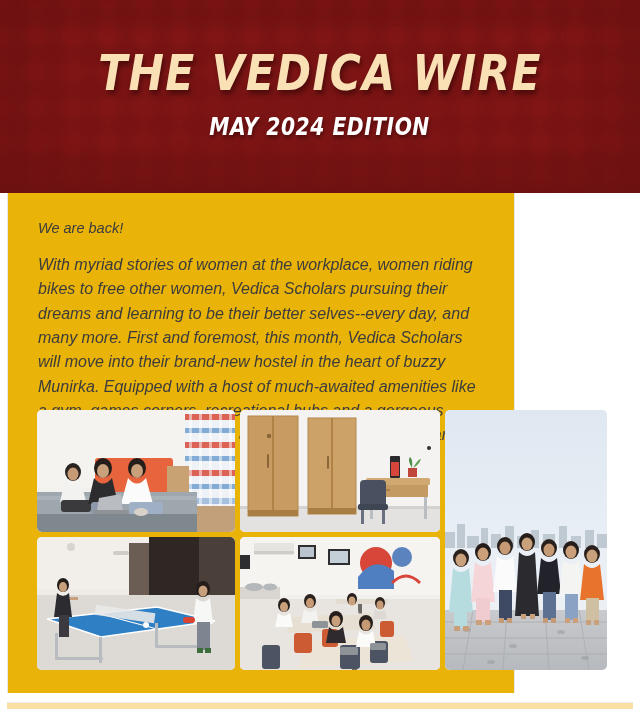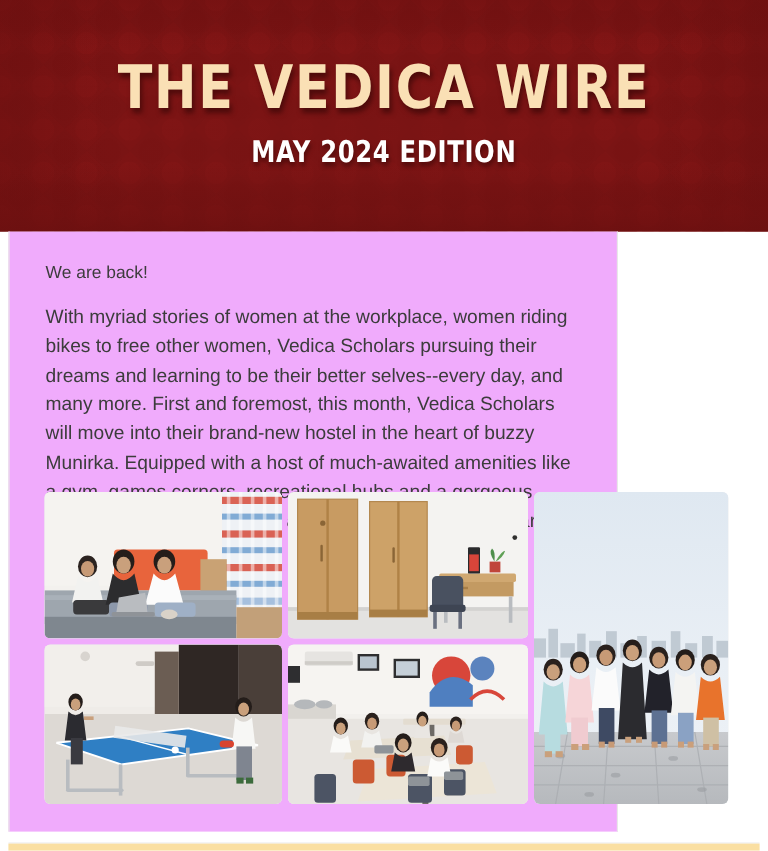--- a/index.html
+++ b/index.html
@@ -15,20 +15,21 @@
     font-family: "Liberation Sans", sans-serif;
     -webkit-font-smoothing: antialiased;
   }
 
   .newsletter {
     position: relative;
     width: 640px;
     height: 709px;
     background: #ffffff;
     box-sizing: border-box;
+    font-style: italic;
   }
 
   
   .header-banner {
     position: relative;
     width: 640px;
     height: 193px;
     background-color: #7a1414;
     overflow: hidden;
     display: flex;
@@ -100,21 +101,21 @@
     white-space: nowrap;
   }
 
   
   .content-card {
     position: absolute;
     left: 7px;
     top: 193px;
     width: 508px;
     height: 500px;
-    background: #f0abfc;
+    background: #eab308;
     border-left: 1px solid #e8e8e8;
     border-right: 1px solid #e8e8e8;
     box-sizing: border-box;
     padding: 0;
   }
   .intro-line {
     margin: 0;
     padding: 25px 30px 0 30px;
     font-size: 14.5px;
     line-height: 1.45;

